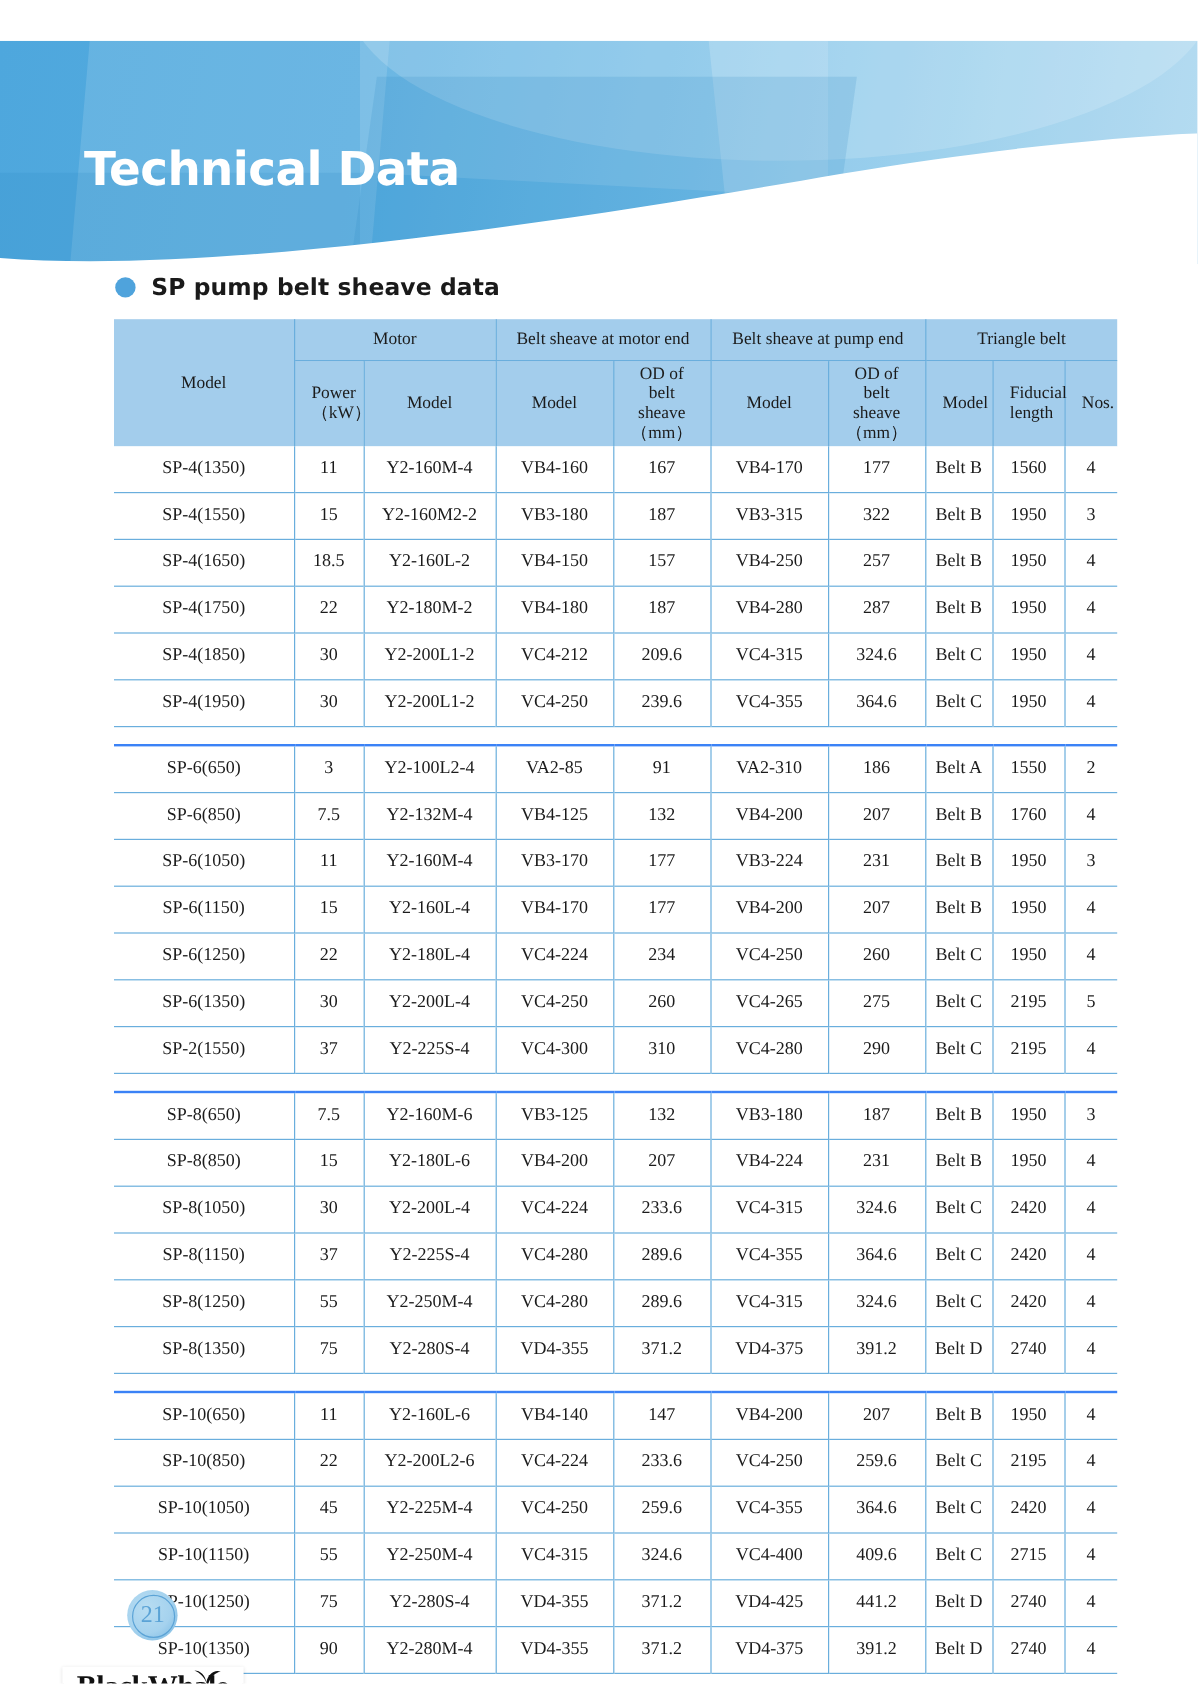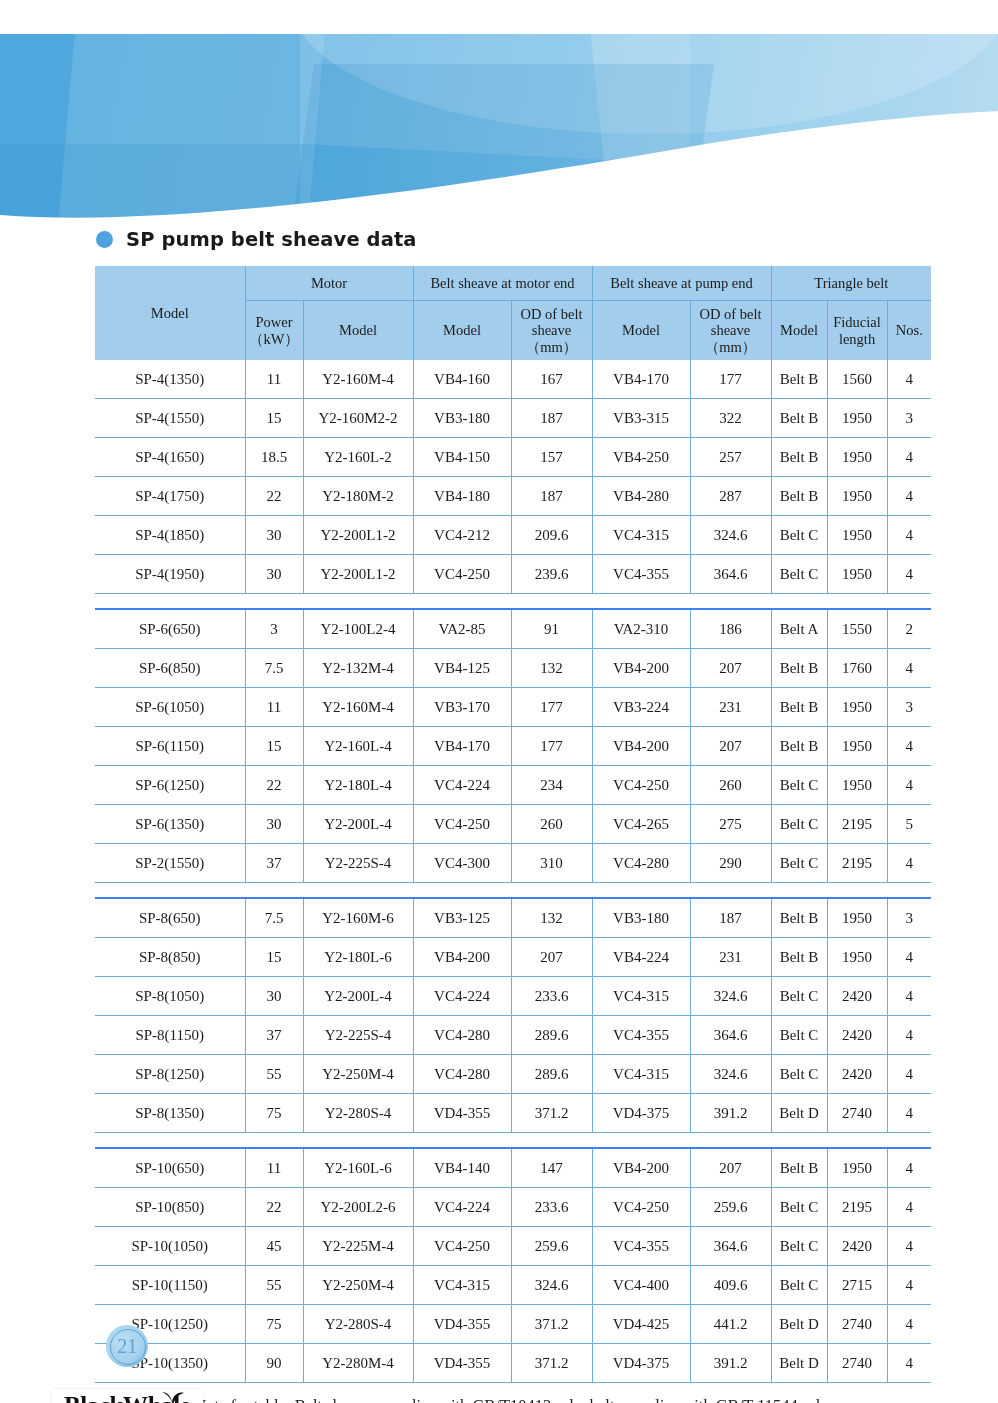--- a/index.html
+++ b/index.html
@@ -117,21 +117,21 @@
   }
   table.data th:first-child,
   table.data td:first-child { border-left: none; }
   table.data th:last-child,
   table.data td:last-child { border-right: none; }
 
   thead th {
     background: #a3cdec;
     font-size: 14.5px;
     line-height: 1.12;
-    padding: 3px 1px;
+    padding: 3px 14px;
   }
   thead tr.hrow1 th { height: 28px; }
   thead tr.hrow2 th { height: 53px; }
   thead th.sep-b { border-bottom: 1px solid #6aaedd; }
 
   tbody td {
     height: 38px;
     font-size: 15px;
     border-top: 1px solid #6aaedd;
     background: #ffffff;
@@ -220,20 +220,21 @@
   <div class="banner-bg"></div>
   <div class="ellipse-hi"></div>
   <div class="band b1"></div>
   <div class="band b2"></div>
   <div class="band b3"></div>
   <div class="band-dark d1"></div>
   <div class="band-dark d2"></div>
   <svg class="banner-curve" viewBox="0 0 998 110" preserveAspectRatio="none">
     <path d="M0,110 L0,104 C180,118 470,74 700,34 C820,14 920,4 998,0 L998,110 Z" fill="#ffffff"></path>
   </svg>
+  <div class="banner-title">Technical Data</div>
 </div>
 
 <div class="section-head">
   <span class="bullet-dot"></span>
   <span class="section-title">SP pump belt sheave data</span>
 </div>
 
 <div class="tbl-wrap">
   <table class="data">
     <colgroup>

